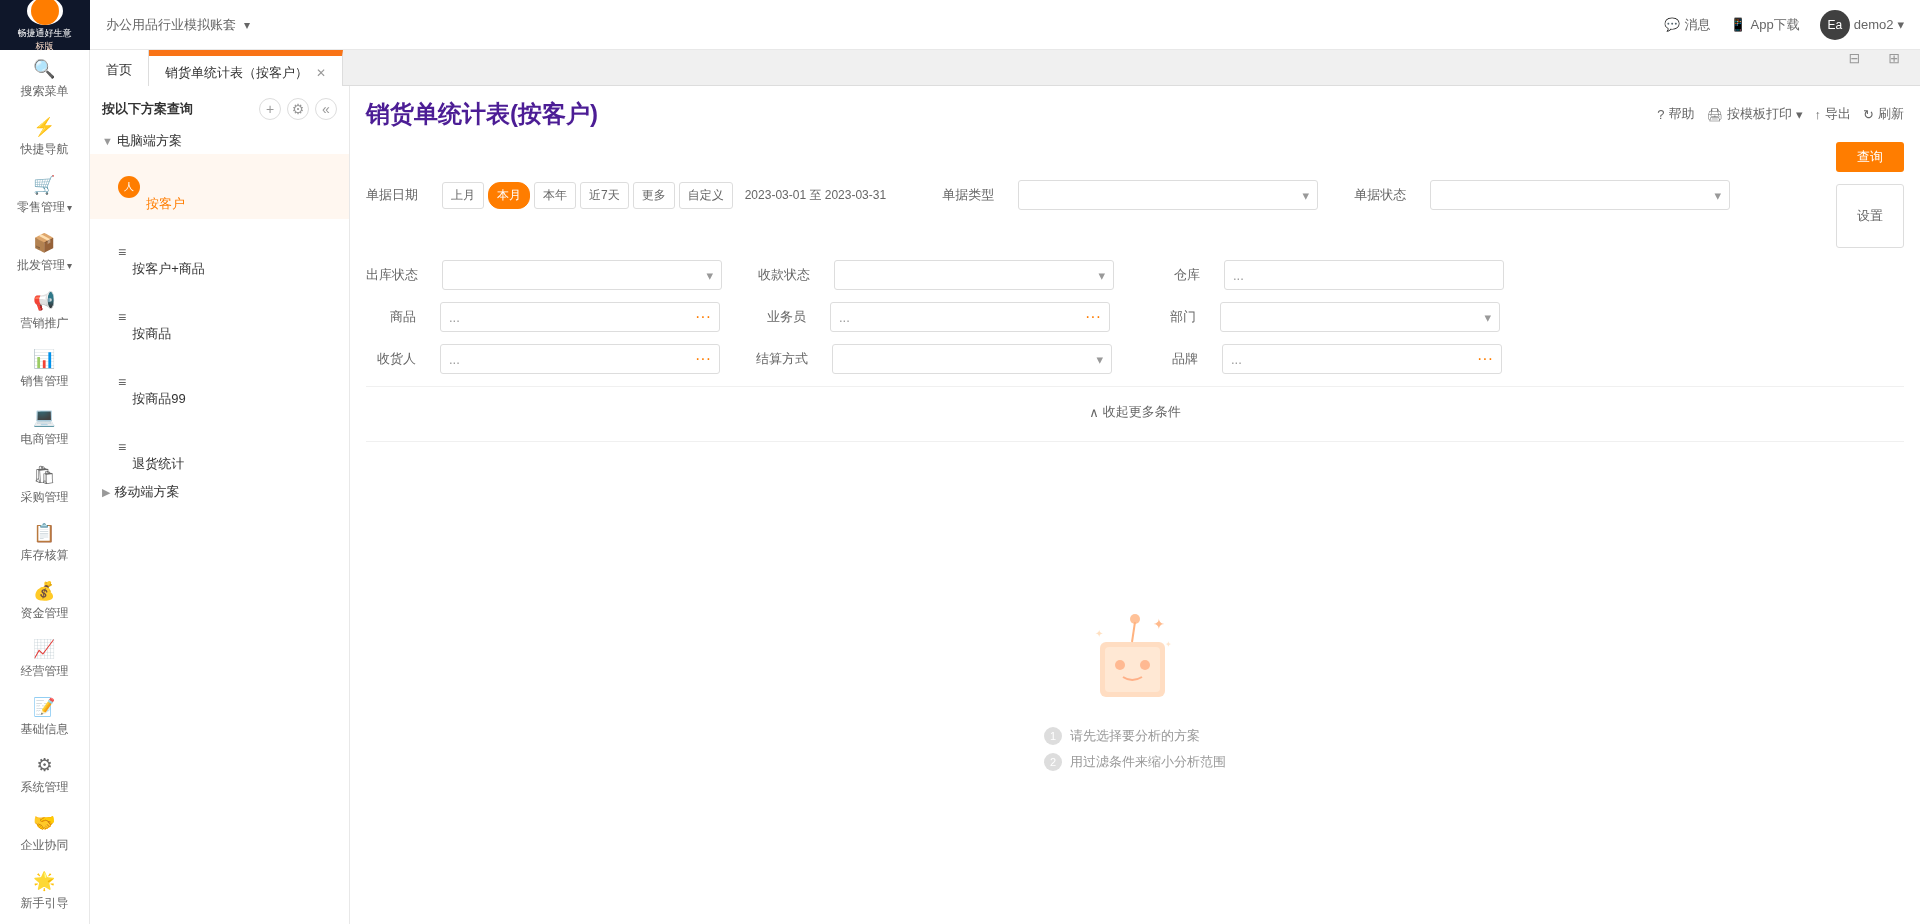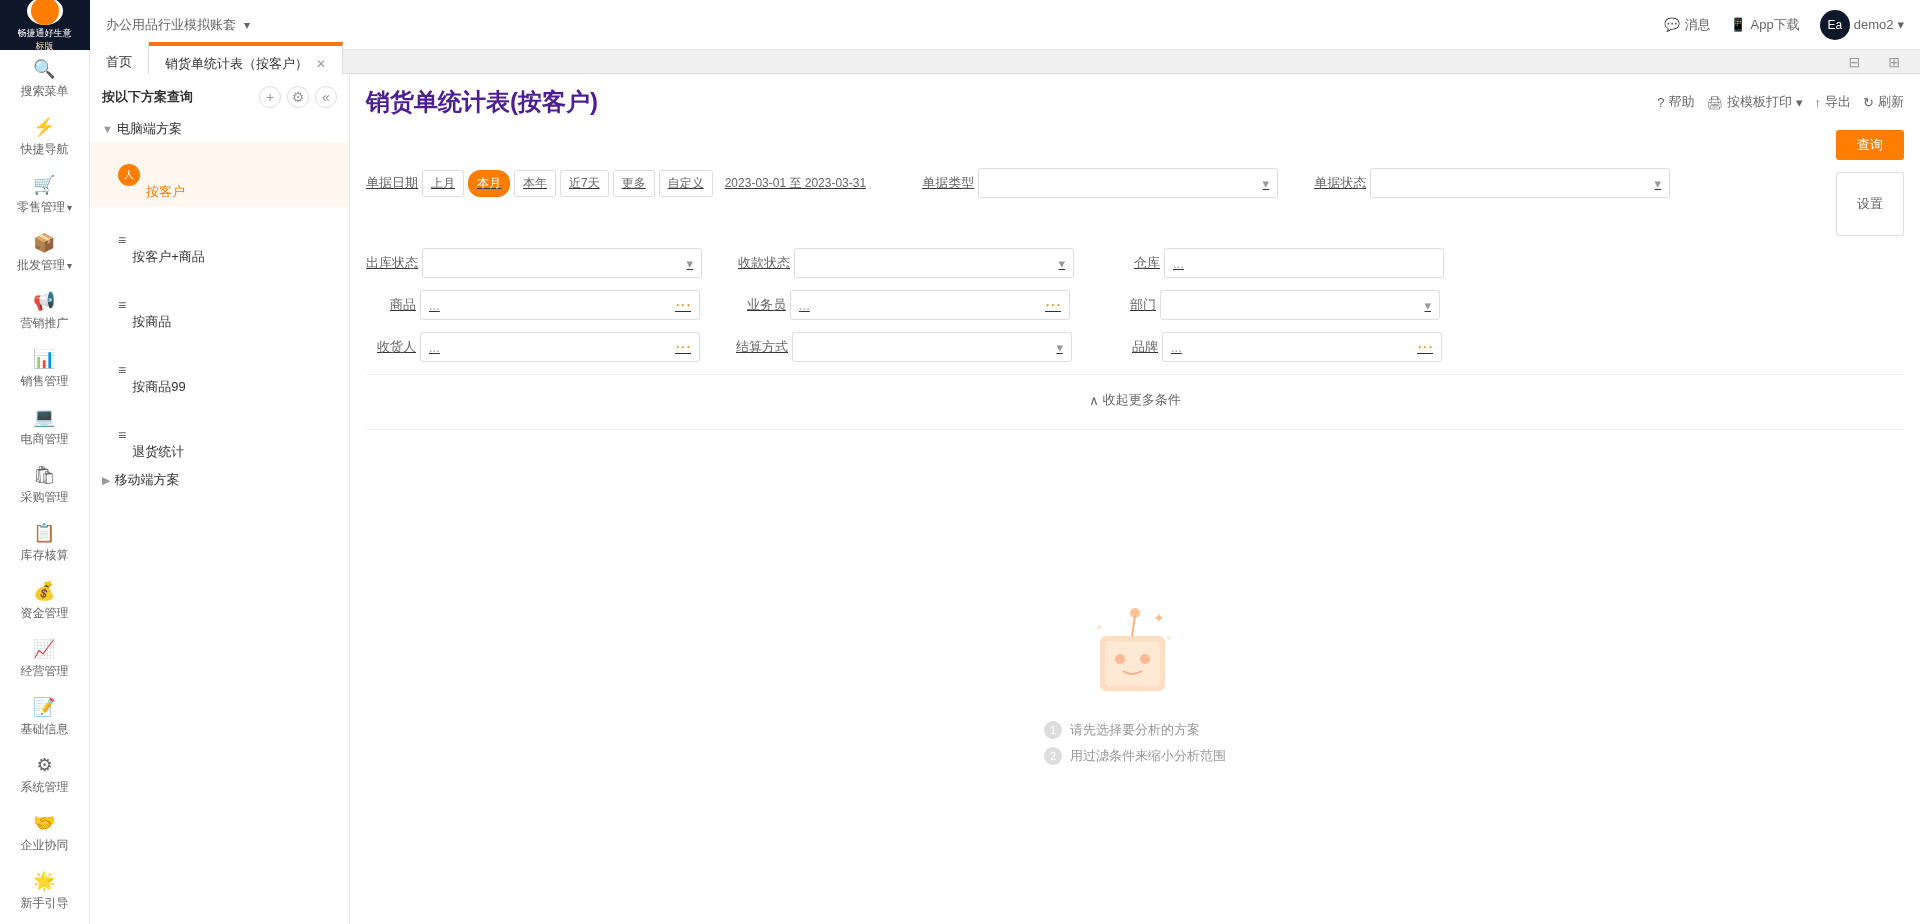--- a/index.html
+++ b/index.html
@@ -19,24 +19,24 @@
     
     .main-area { flex: 1; display: flex; flex-direction: column; height: 924px; overflow: hidden; }
 
     
     .top-header { height: 50px; background: #fff; border-bottom: 1px solid #e8e8e8; display: flex; align-items: center; justify-content: space-between; padding: 0 16px; }
     .header-left { display: flex; align-items: center; gap: 8px; }
     .header-breadcrumb { color: #666; font-size: 13px; }
     .header-dropdown { color: #666; font-size: 12px; cursor: pointer; }
     .header-right { display: flex; align-items: center; gap: 20px; }
     .header-action { display: flex; align-items: center; gap: 4px; color: #666; cursor: pointer; font-size: 13px; }
-    .user-avatar { width: 30px; height: 30px; border-radius: 50%; background: #0f172a; display: flex; align-items: center; justify-content: center; color: #fff; font-size: 12px; overflow: hidden; }
-
-    
-    .tab-bar { height: 24px; background: #f0f0f0; display: flex; align-items: center; padding: 0 0; border-bottom: 1px solid #ddd; }
+    .user-avatar { width: 30px; height: 30px; border-radius: 50%; background: #404040; display: flex; align-items: center; justify-content: center; color: #fff; font-size: 12px; overflow: hidden; }
+
+    
+    .tab-bar { height: 36px; background: #f0f0f0; display: flex; align-items: flex-start; padding: 0 0; border-bottom: 1px solid #ddd; }
     .tab-item { height: 40px; padding: 0 16px; display: flex; align-items: center; gap: 8px; cursor: pointer; font-size: 13px; background: #fff; border-right: 1px solid #ddd; color: #333; }
     .tab-item.home { background: #fff; color: #333; border-bottom: none; }
     .tab-item.active { background: #fff; color: #333; border-top: 2px solid #00bfa5; }
     .tab-close { font-size: 12px; color: #999; cursor: pointer; }
     .tab-maximize { font-size: 14px; color: #999; cursor: pointer; margin-left: auto; padding: 0 12px; }
 
     
     .page-content { flex: 1; display: flex; overflow: hidden; background: #fff; }
 
     
@@ -59,21 +59,21 @@
 
     
     .page-title-area { padding: 12px 16px 0; display: flex; align-items: center; justify-content: space-between; }
     .page-title { font-size: 24px; font-weight: bold; color: #4c1d95; }
     .title-actions { display: flex; align-items: center; gap: 12px; }
     .title-action-btn { display: flex; align-items: center; gap: 4px; color: #666; cursor: pointer; font-size: 13px; }
 
     
     .filter-area { padding: 12px 16px; background: #fff; }
     .filter-row { display: flex; align-items: center; gap: 16px; margin-bottom: 12px; }
-    .filter-item { display: flex; align-items: center; gap: 4px; text-decoration: underline; }
+    .filter-item { display: flex; align-items: center; gap: 24px; }
     .filter-label { font-size: 13px; color: #666; white-space: nowrap; min-width: 50px; text-align: right; }
     .date-control { display: flex; align-items: center; gap: 4px; }
     .date-btn { padding: 4px 8px; border: 1px solid #ddd; border-radius: 3px; cursor: pointer; font-size: 12px; color: #666; background: #fff; }
     .date-btn.active { background: #ff7d00; color: #fff; border-color: #ff7d00; border-radius: 12px; }
     .date-range { font-size: 12px; color: #666; }
     .filter-select { min-width: 200px; height: 30px; border: 1px solid #ddd; border-radius: 3px; padding: 0 8px; display: flex; align-items: center; justify-content: space-between; cursor: pointer; background: #fff; font-size: 13px; color: #999; }
     .filter-select-wide { min-width: 300px; }
     .filter-dots { color: #ff7d00; cursor: pointer; font-size: 16px; }
     .collapse-btn { display: flex; align-items: center; gap: 4px; color: #666; cursor: pointer; font-size: 13px; padding: 8px 0; justify-content: center; }
     .btn-primary { padding: 6px 20px; background: #ff7d00; color: #fff; border: none; border-radius: 3px; cursor: pointer; font-size: 13px; }
@@ -86,21 +86,21 @@
     .empty-text-item { display: flex; align-items: flex-start; gap: 8px; margin-bottom: 8px; font-size: 13px; }
     .empty-text-num { width: 18px; height: 18px; border-radius: 50%; background: #ddd; color: #fff; display: flex; align-items: center; justify-content: center; font-size: 11px; flex-shrink: 0; }
 
     
     .section-divider { height: 1px; background: #f0f0f0; margin: 0 16px; }
 
     
     .tab-bar-actions { display: flex; align-items: center; margin-left: auto; padding-right: 8px; gap: 4px; }
 
     
-    .tab-item.active { border-top: 4px solid #f97316; }
+    .tab-item.active { border-top: 6px solid #f97316; }
   </style>
 </head>
 <body>
 
 <div class="sidebar">
   <div class="logo-area">
     <div class="logo-icon">
       <div class="logo-icon-inner"></div>
     </div>
     <div style="color:#fff;font-size:9px;margin-top:2px;">畅捷通好生意</div>

